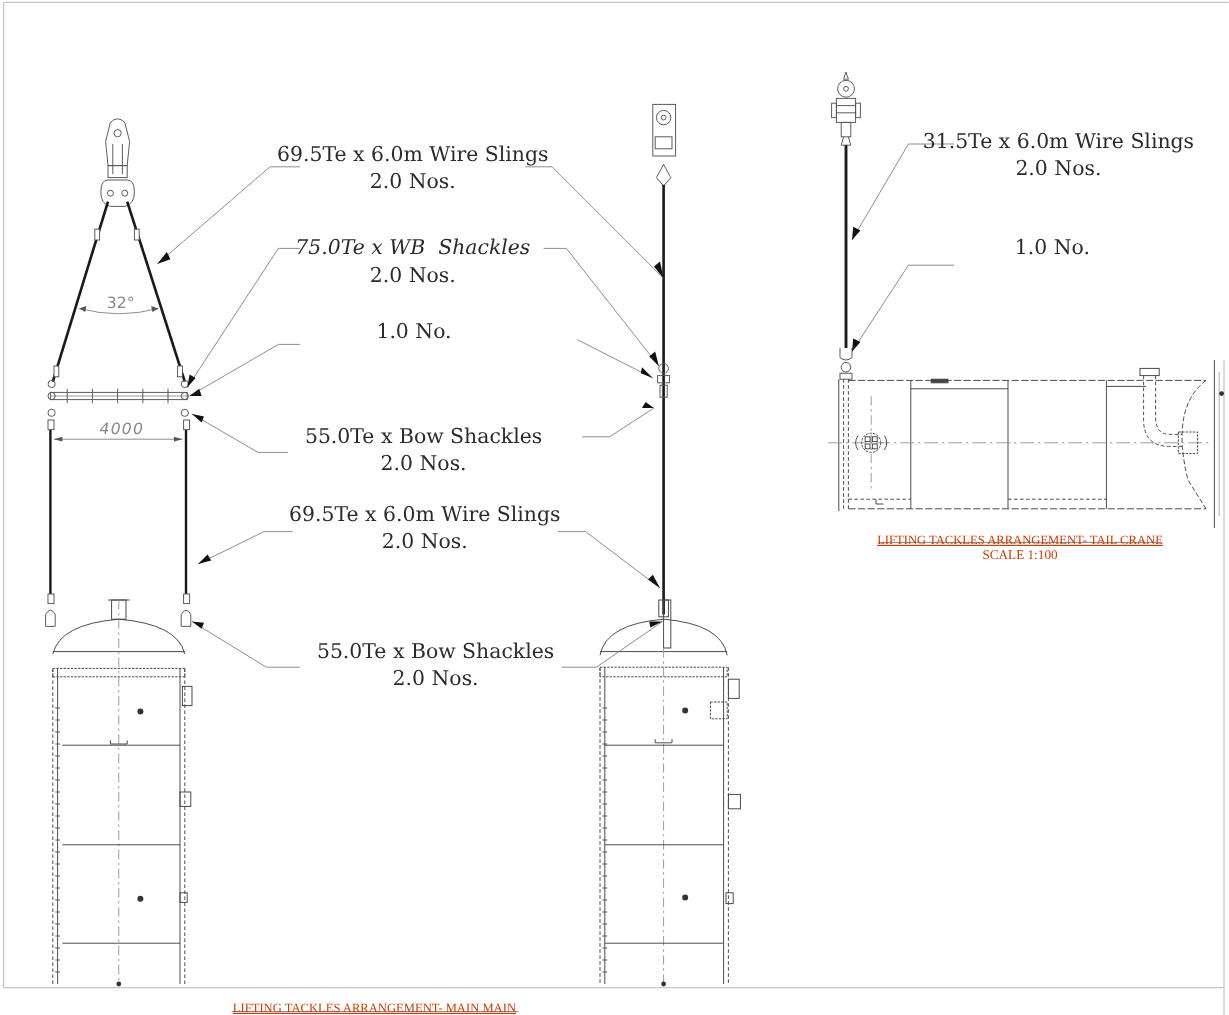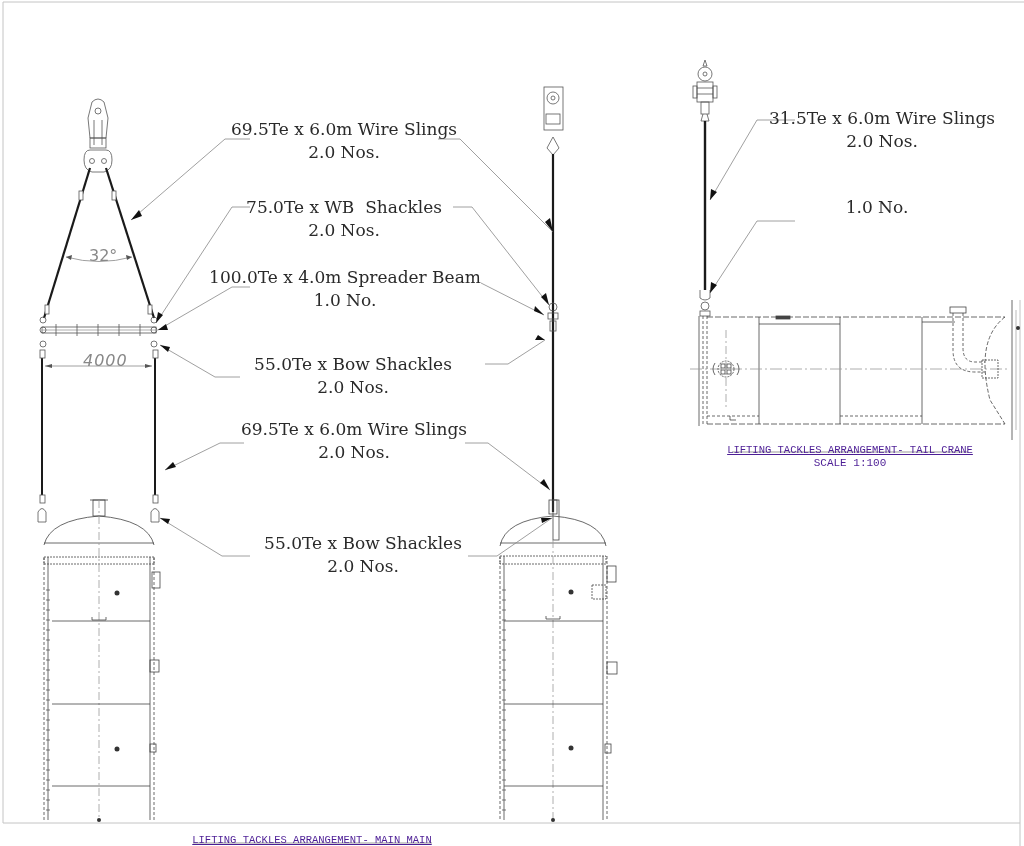--- a/index.html
+++ b/index.html
@@ -10,31 +10,31 @@
     font-family: "DejaVu Serif", "Liberation Serif", serif;
     font-size: 17px;
     color: #2a2a2a;
     text-align: center;
     line-height: 23px;
     white-space: nowrap;
   }
   .callout .l2 { display: block; }
   .title {
     position: absolute;
-    font-family: Liberation Mono, monospace;
-    color: #4c1d95;
+    font-family: Liberation Serif, serif;
+    color: #c2410c;
     text-align: center;
     white-space: nowrap;
   }
   .title .u { text-decoration: underline; font-size: 10.5px; }
   .title .s { display: block; font-size: 11px; line-height: 11px; }
   .dim {
     position: absolute;
     font-family: "DejaVu Sans", sans-serif;
-    font-size: 16px;
+    font-size: 13px;
     color: #888;
   }
 </style>
 </head>
 <body>
 
 <div id="sheet">
 
 <svg width="1024" height="846" viewBox="0 0 1024 846" xmlns="http://www.w3.org/2000/svg" style="position:absolute;left:0;top:0;">
 
@@ -280,25 +280,24 @@
 
   <line x1="732" y1="452" x2="968" y2="452" stroke="#555" stroke-width="0.6"></line>
   <line x1="193" y1="843" x2="432" y2="843" stroke="#555" stroke-width="0.6"></line>
 </svg>
 
 <div class="callout" style="left:222px;top:118px;width:244px;">
   <span>69.5Te x 6.0m Wire Slings</span>
   <span class="l2">2.0 Nos.</span>
 </div>
 <div class="callout" style="left:232px;top:196px;width:224px;">
-  <span style="white-space:pre;">75.0Te x WB  Shackles</span>
+  <span style="white-space:pre;font-style:italic;">75.0Te x WB  Shackles</span>
   <span class="l2">2.0 Nos.</span>
 </div>
 <div class="callout" style="left:196px;top:266px;width:298px;">
-  <span>100.0Te x 4.0m Spreader Beam</span>
   <span class="l2">1.0 No.</span>
 </div>
 <div class="callout" style="left:235px;top:353px;width:236px;">
   <span>55.0Te x Bow Shackles</span>
   <span class="l2">2.0 Nos.</span>
 </div>
 <div class="callout" style="left:232px;top:418px;width:244px;">
   <span>69.5Te x 6.0m Wire Slings</span>
   <span class="l2">2.0 Nos.</span>
 </div>

